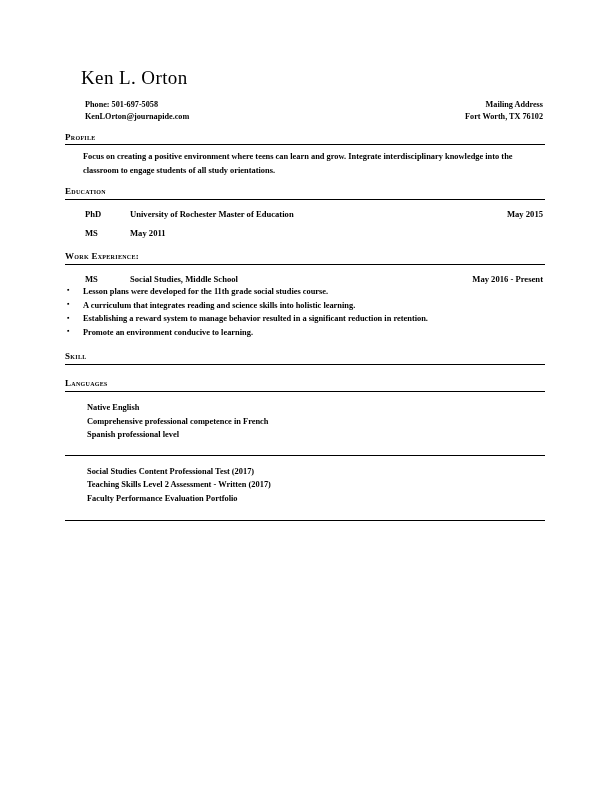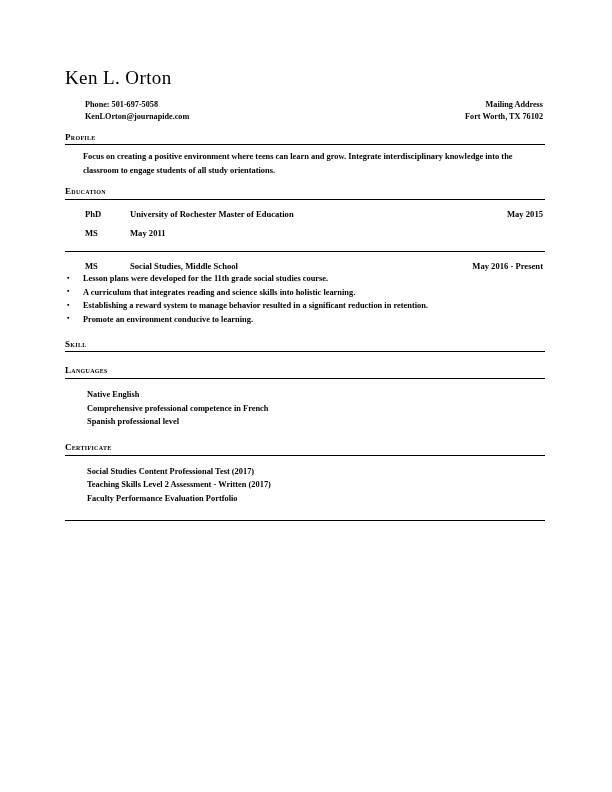--- a/index.html
+++ b/index.html
@@ -29,21 +29,21 @@
     top: 68px;
     width: 480px;
   }
 
   
   .name {
     font-size: 19px;
     font-weight: normal;
     letter-spacing: 0.4px;
     line-height: 1.1;
-    margin: 0 0 10px 0;
+    margin: 0 0 10px 16px;
     font-family: "Liberation Serif", "DejaVu Serif", serif;
   }
   .contact-row {
     display: flex;
     justify-content: space-between;
     align-items: flex-start;
     font-size: 8.2px;
     font-weight: bold;
     line-height: 1.45;
     margin: 0 0 2px 0;
@@ -195,20 +195,21 @@
         <div class="entry-date">May 2015</div>
       </div>
 
       <div class="entry">
         <div class="entry-degree">MS</div>
         <div class="entry-date">May 2011</div>
       </div>
     </div>
 
     <div class="section" style="margin-top:13px;">
+      <div class="section-title">Work Experience:</div>
       <hr class="rule">
 
       <div class="entry">
         <div class="entry-degree">MS</div>
         <div class="entry-title">Social Studies, Middle School</div>
         <div class="entry-date">May 2016 - Present</div>
       </div>
 
       <ul class="bullets work-bullets">
         <li>Lesson plans were developed for the 11th grade social studies course.</li>
@@ -229,21 +230,20 @@
       <hr class="rule thin">
 
       <div class="plain-list">
         <div>Native English</div>
         <div>Comprehensive professional competence in French</div>
         <div>Spanish professional level</div>
       </div>
     </div>
 
     <div class="section" style="margin-top:13px;">
-      <div class="section-title">Certificate</div>
       <hr class="rule thin">
 
       <div class="plain-list">
         <div>Social Studies Content Professional Test (2017)</div>
         <div>Teaching Skills Level 2 Assessment - Written (2017)</div>
         <div>Faculty Performance Evaluation Portfolio</div>
       </div>
     </div>
 
     <hr class="closing-rule">

